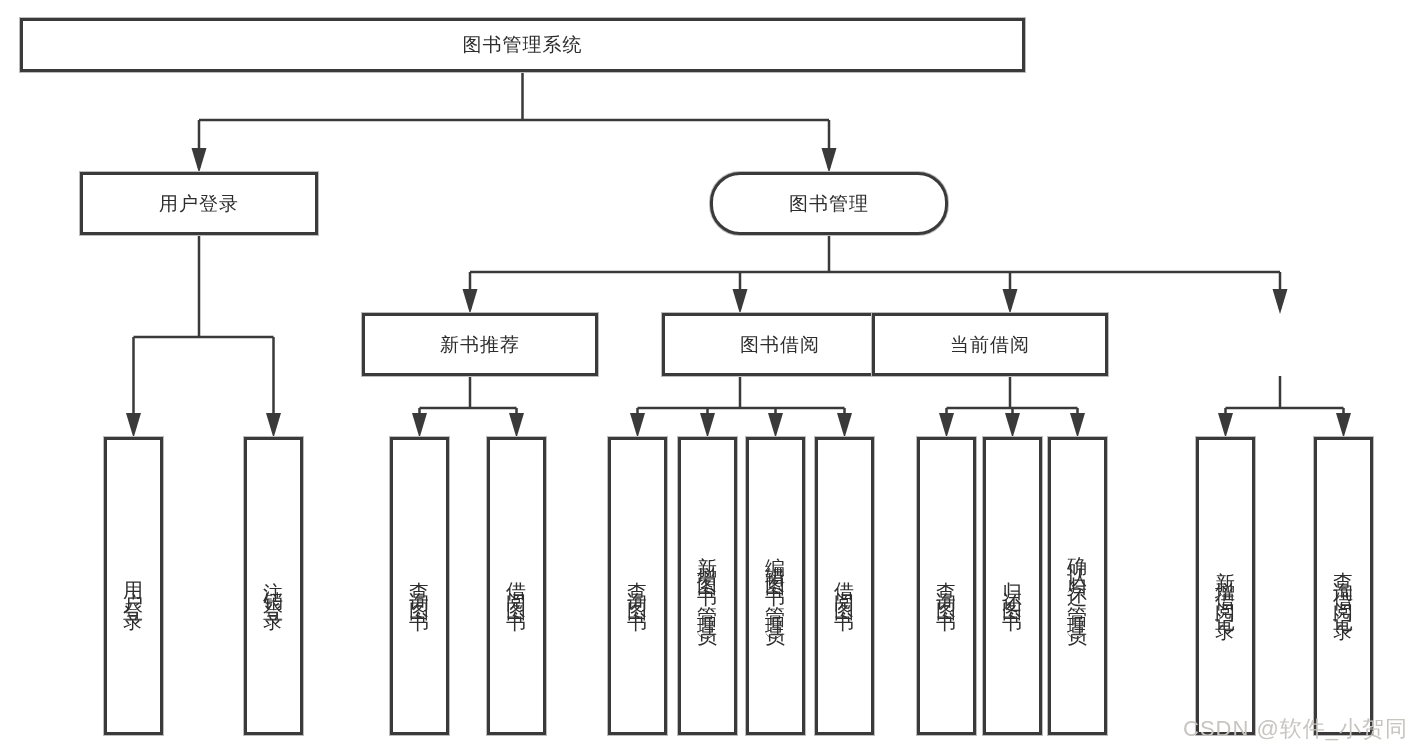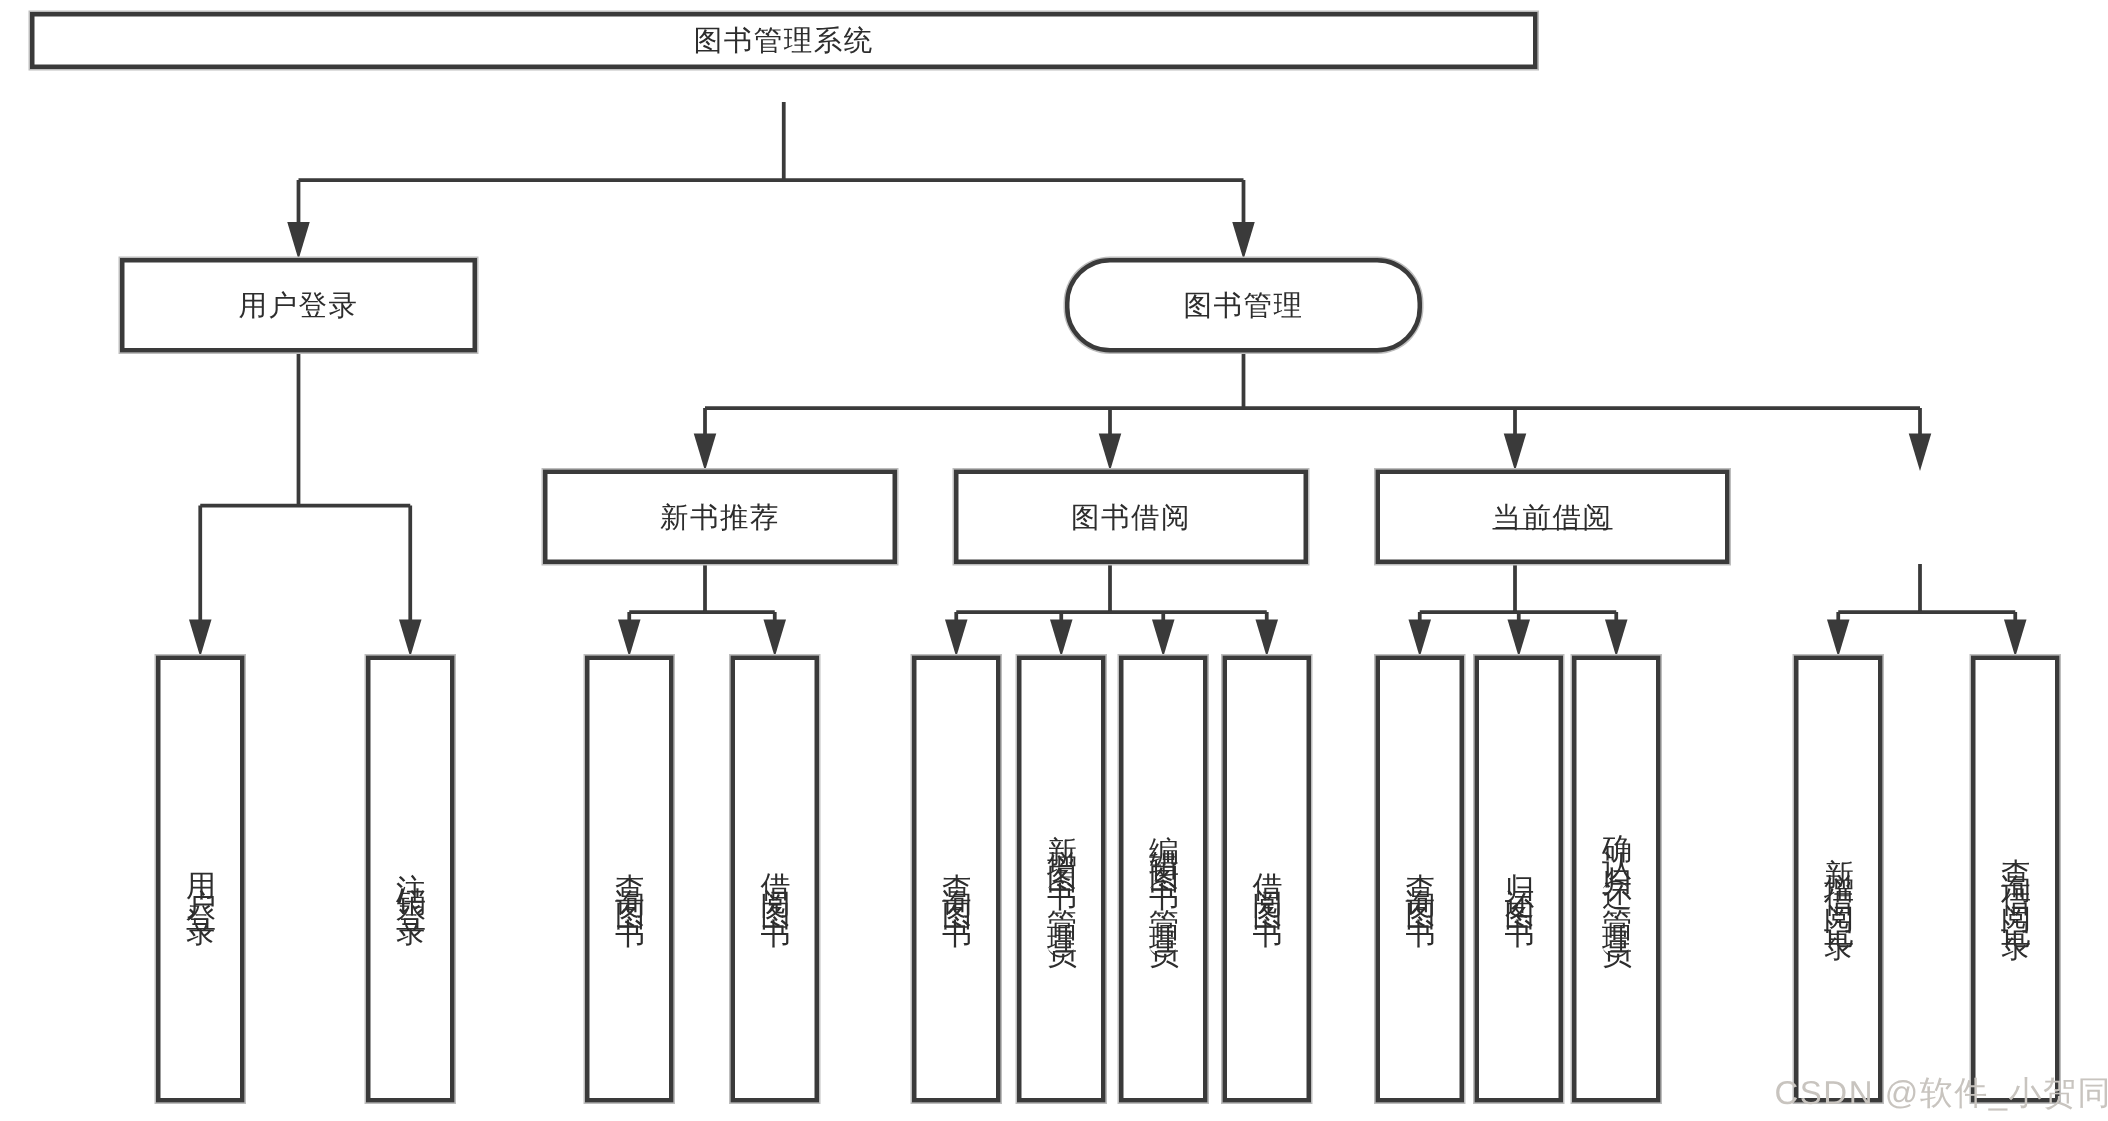--- a/index.html
+++ b/index.html
@@ -15,21 +15,21 @@
     position:absolute;
     background:#ffffff;
     border:3px solid #3a3a3a;
     box-shadow:0 0 0 1px #bdbdbd;
     display:flex;align-items:center;justify-content:center;
     box-sizing:border-box;
     font-size:19px;
     letter-spacing:1px;
     white-space:nowrap;
   }
-  .node.root  {left:20px;  top:8px;  width:1005px; height:38px;}
+  .node.root  {left:20px;  top:18px;  width:1005px; height:54px;}
   .node.lvl2  {top:172px; width:238px; height:63px;}
   .node.lvl3  {top:313px; width:236px; height:63px;}
   .node.leaf  {top:437px; width:59px;  height:298px;}
   .leaf .vtext{
     writing-mode:vertical-rl;
     text-orientation:mixed;
     font-size:20px;
     letter-spacing:10px;
     line-height:1;
   }
@@ -107,24 +107,24 @@
   <div class="node lvl2" style="left:80px;">
     <span>用户登录</span>
   </div>
   <div class="node lvl2" style="left:710px;border-radius:30px;">
     <span>图书管理</span>
   </div>
 
   <div class="node lvl3" style="left:362px;">
     <span>新书推荐</span>
   </div>
-  <div class="node lvl3" style="left:636px;">
+  <div class="node lvl3" style="left:662px;">
     <span>图书借阅</span>
   </div>
-  <div class="node lvl3" style="left:917px;text-decoration:underline;">
+  <div class="node lvl3" style="left:872px;">
     <span>当前借阅</span>
   </div>
 
   <div class="node leaf" style="left:104px;">
     <span class="vtext">用户登录</span>
   </div>
   <div class="node leaf" style="left:244px;">
     <span class="vtext">注销登录</span>
   </div>
 

